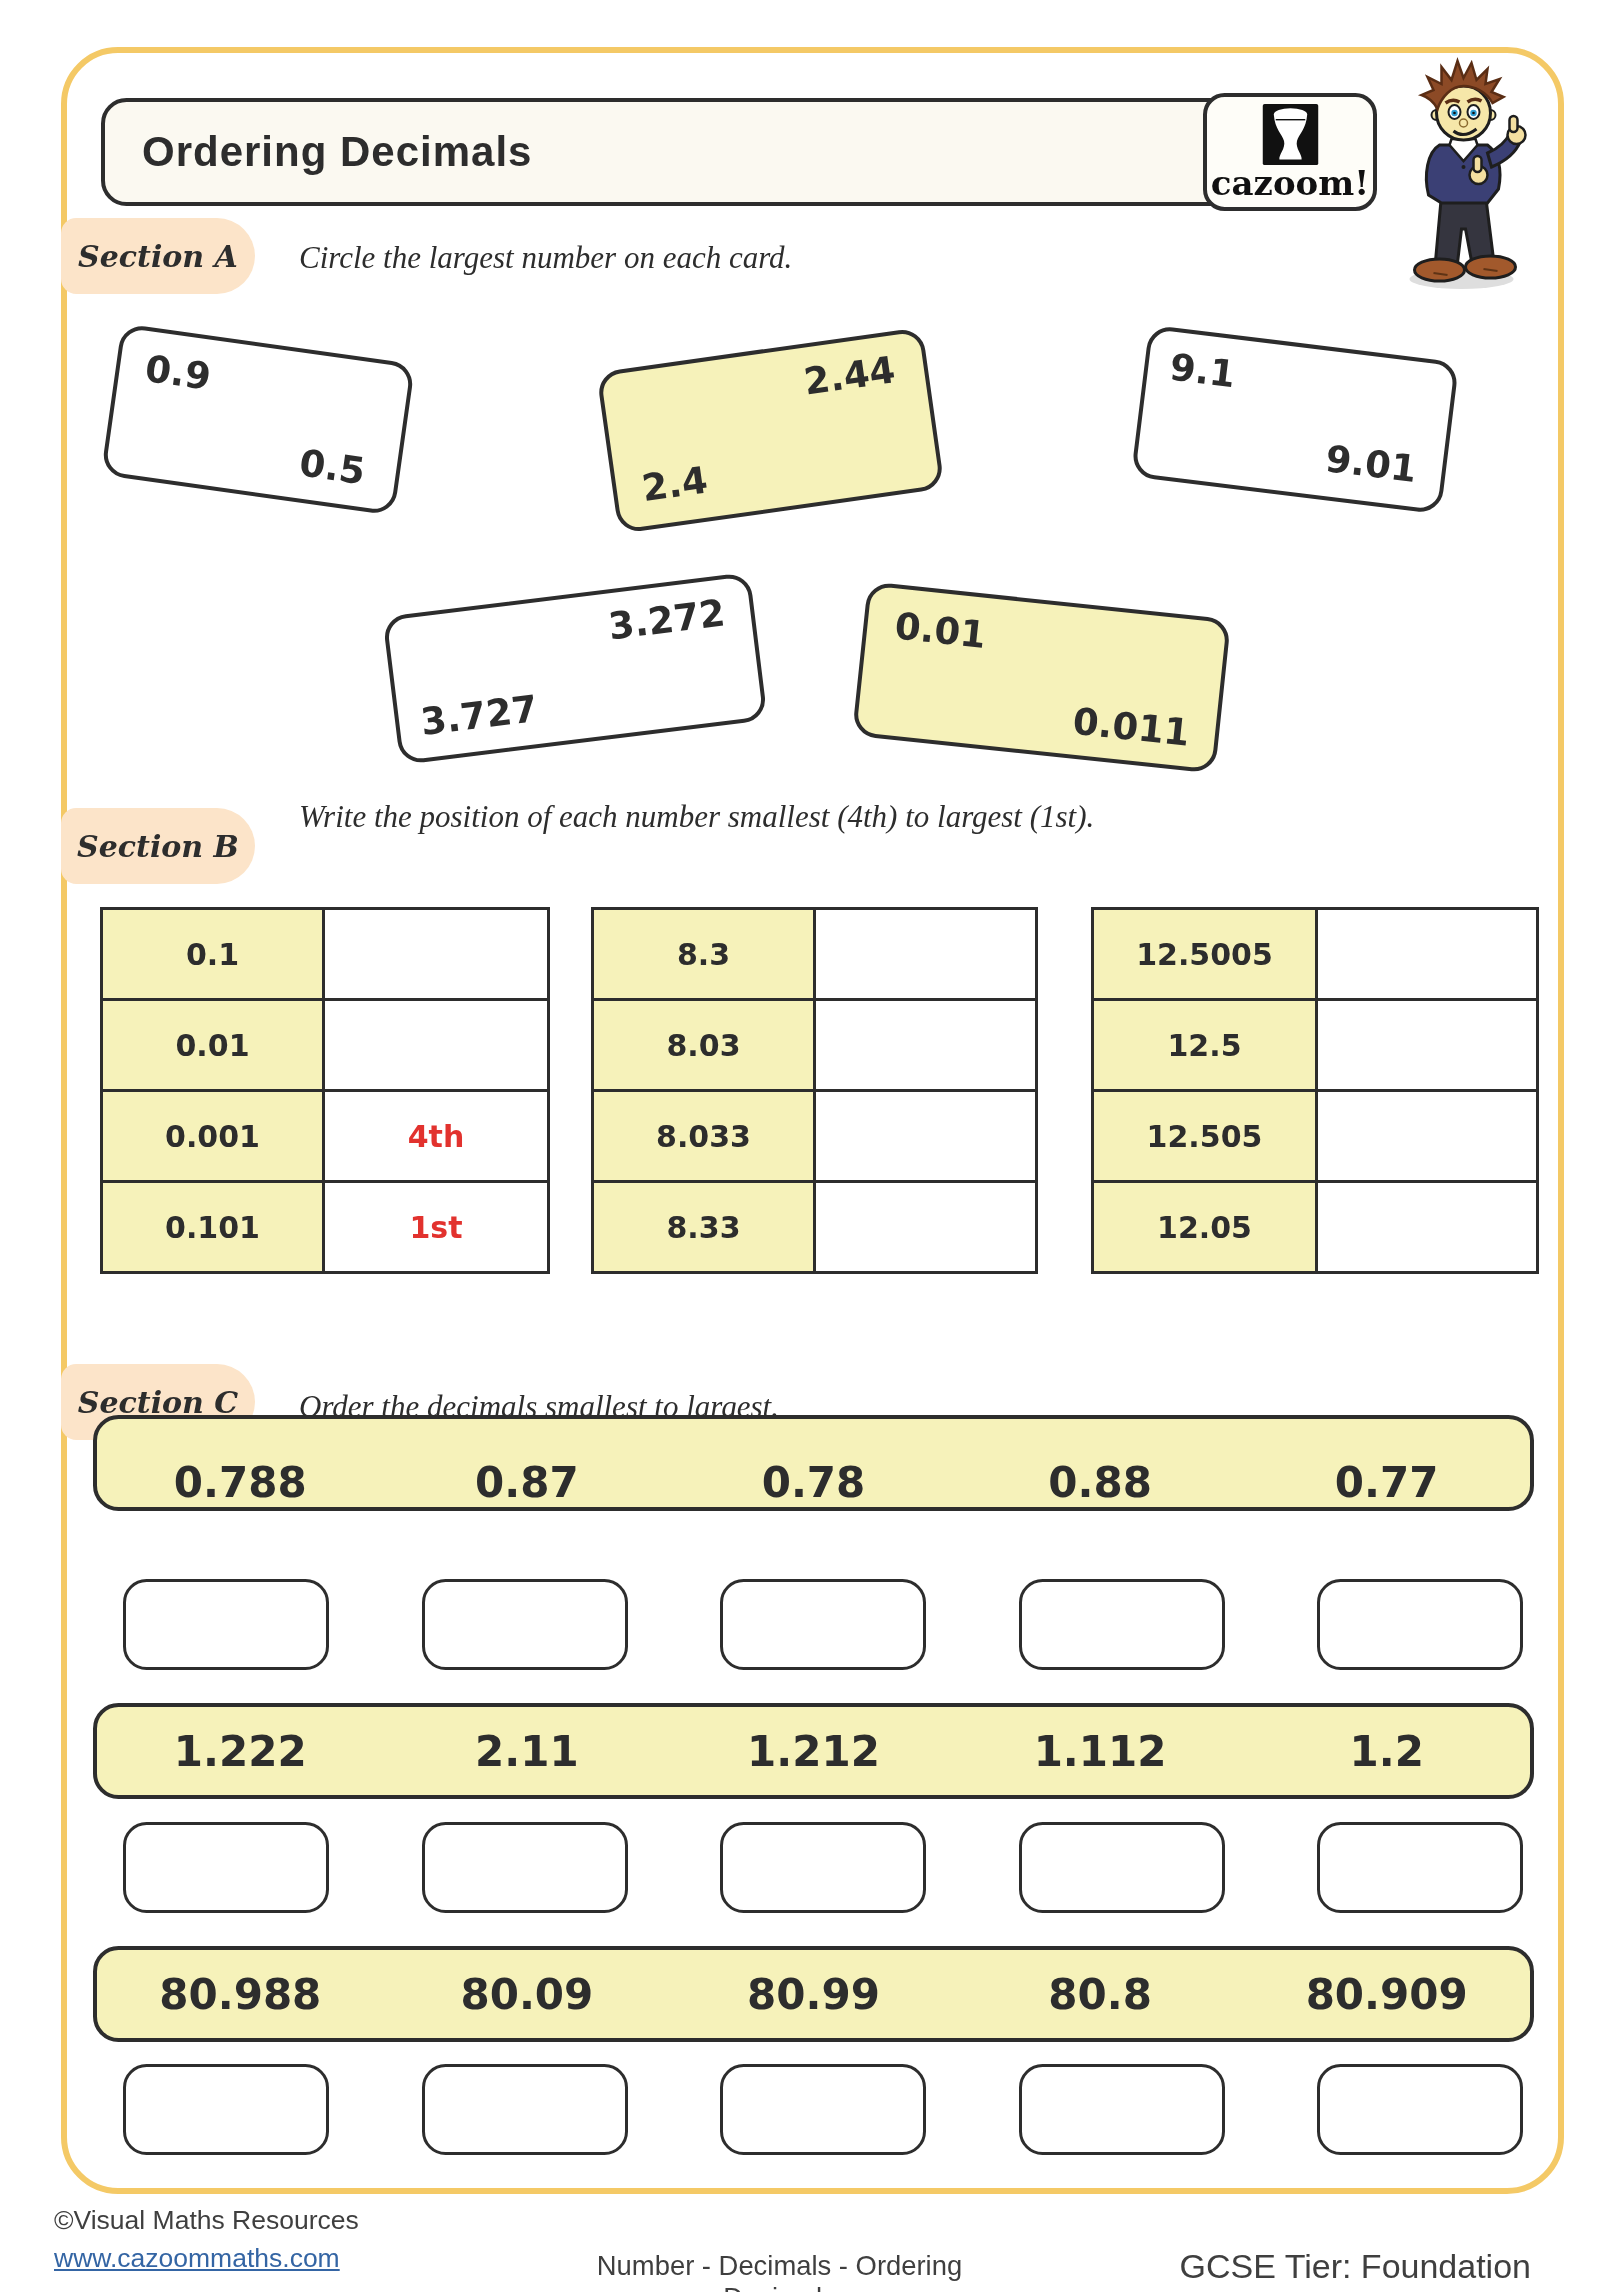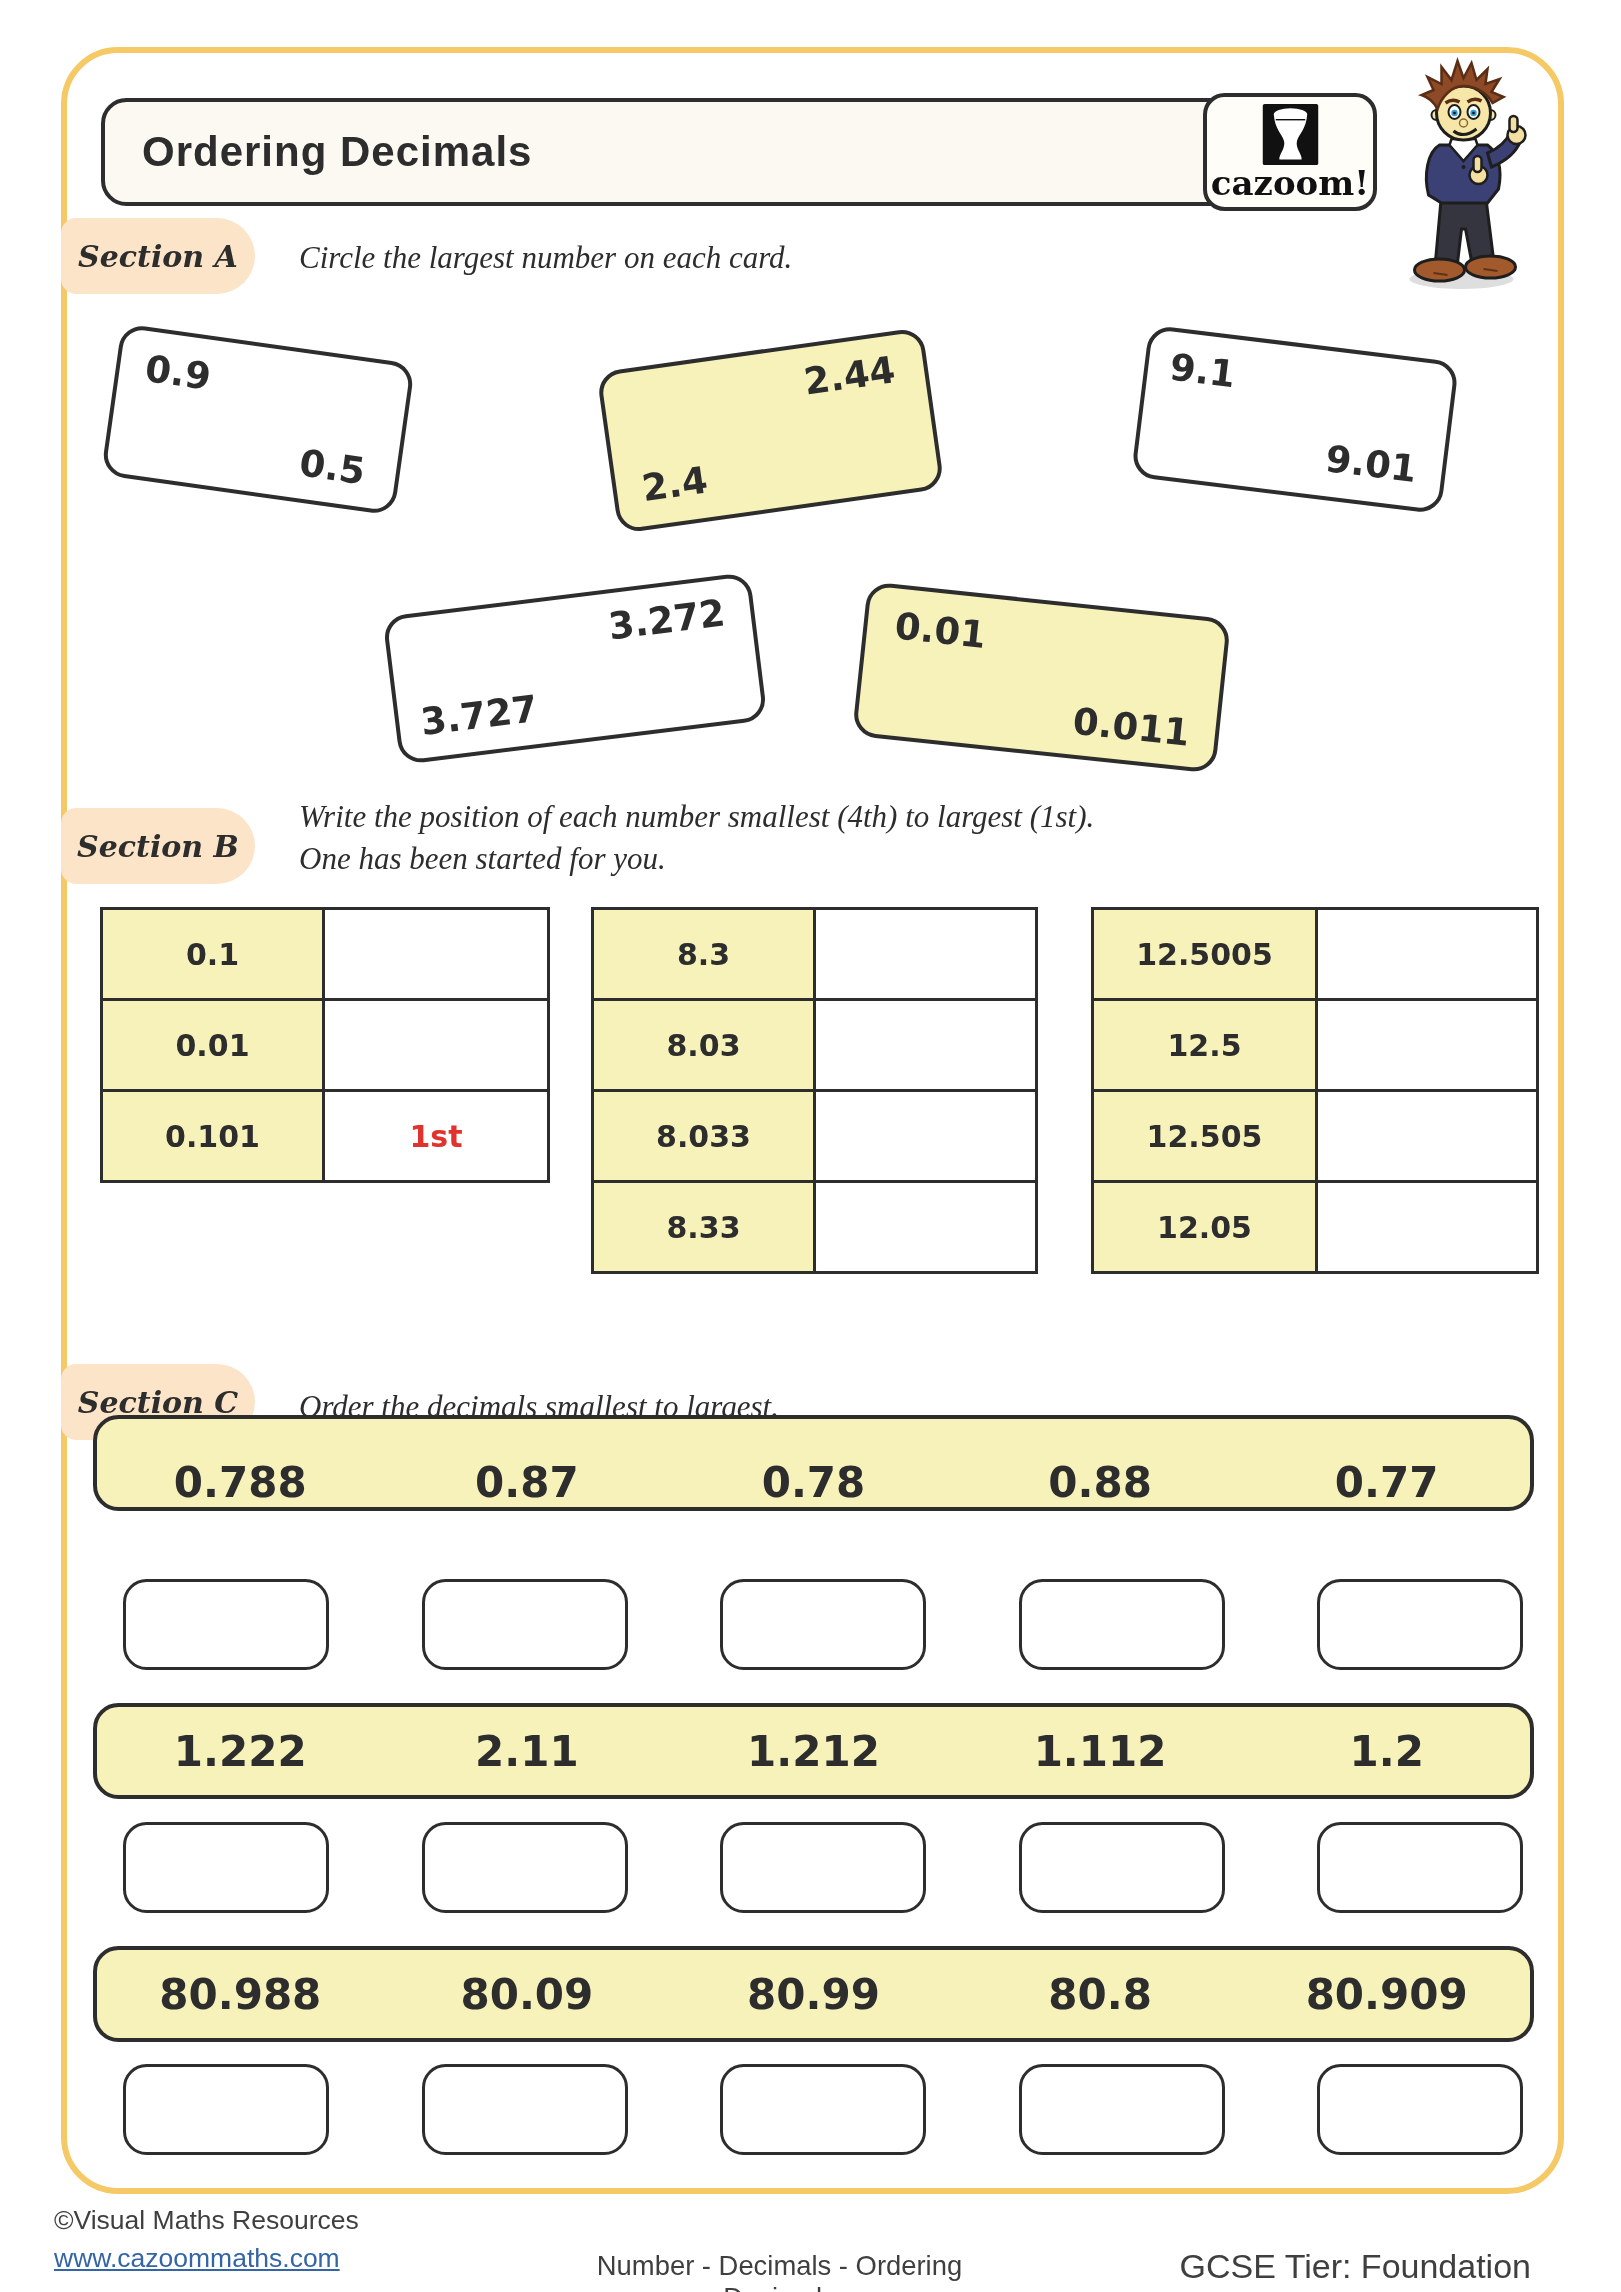--- a/index.html
+++ b/index.html
@@ -164,32 +164,35 @@
   <div id="card5" class="card hl">
     <span class="num num-a">0.01</span>
     <span class="num num-b">0.011</span>
   </div>
 
   <div id="label-b" class="section-label">
     <span>Section B</span>
   </div>
   <div id="instr-b" class="instruction">
     <div>Write the position of each number smallest (4th) to largest (1st).</div>
-    <div>One has been started for you.</div>
   </div>
 
   <table id="table1" class="btable">
     <tbody>
         <tr>
       <td class="ncell">0.1</td>
       <td class="acell"></td>
     </tr>
     <tr>
       <td class="ncell">0.01</td>
       <td class="acell"></td>
+    </tr>
+    <tr>
+      <td class="ncell">0.001</td>
+      <td class="acell">4th</td>
     </tr>
     <tr>
       <td class="ncell">0.101</td>
       <td class="acell">1st</td>
     </tr>
   </tbody>
     </table>
   <table id="table2" class="btable">
     <tbody>
         <tr>

